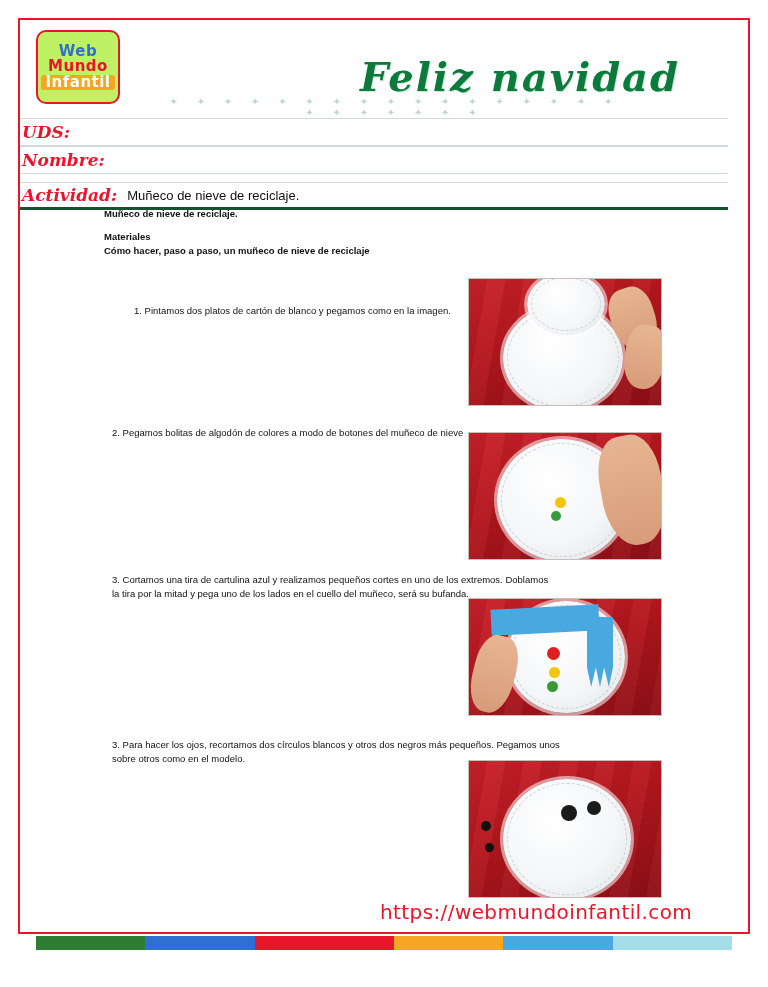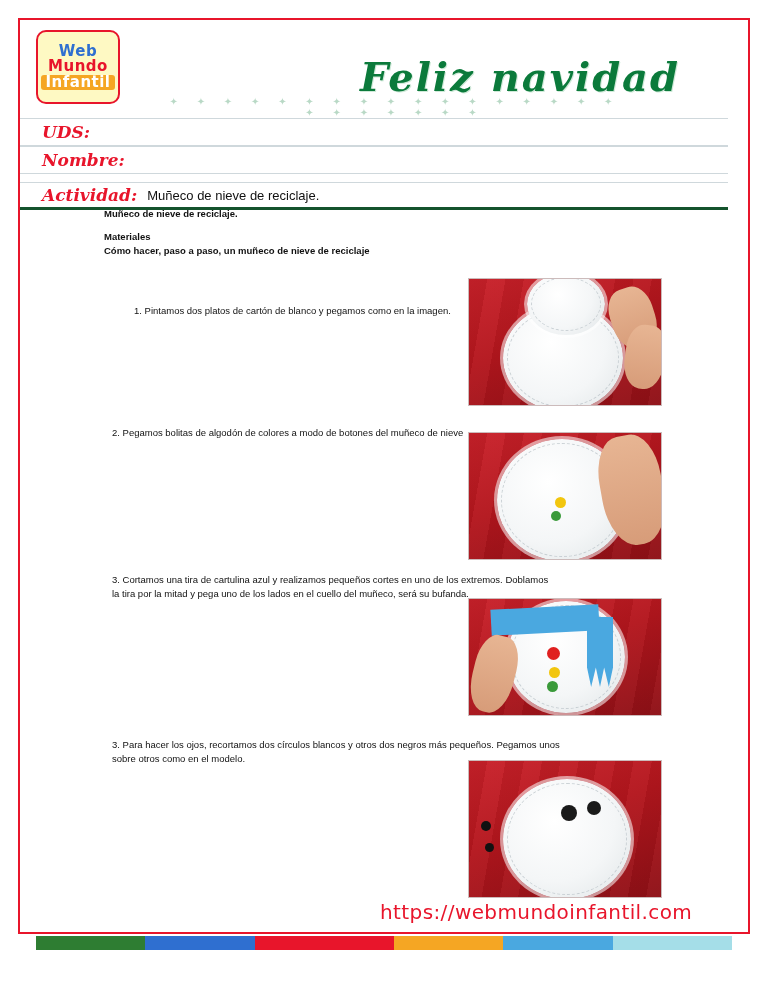--- a/index.html
+++ b/index.html
@@ -23,21 +23,21 @@
     border: 2px solid #e8152b;
     background: #fff;
   }
   
   .logo {
     position: absolute;
     left: 36px; top: 30px;
     width: 84px; height: 74px;
     border: 2px solid #e8152b;
     border-radius: 10px;
-    background: #fef9c3;
+    background: #bef264;
     display: flex;
     flex-direction: column;
     align-items: center;
     justify-content: center;
     line-height: 1.02;
     z-index: 6;
   }
   .logo .l1 {
     font-family: "DejaVu Sans", sans-serif;
     font-weight: bold;
@@ -90,21 +90,21 @@
   
   .field-row {
     position: absolute;
     left: 20px;
     width: 708px;
     height: 28px;
     border-top: 1px solid #cfd8dc;
     border-bottom: 1px solid #cfd8dc;
     display: flex;
     align-items: center;
-    padding-left: 22px;
+    padding-left: 2px;
   }
   .field-row.r1 { top: 118px; }
   .field-row.r2 { top: 146px; }
   .field-row.r3 { top: 182px; border-bottom: 3px solid #14532d; }
   .field-label {
     font-family: "DejaVu Serif", serif;
     font-style: italic;
     font-weight: bold;
     font-size: 17px;
     color: #e8152b;

